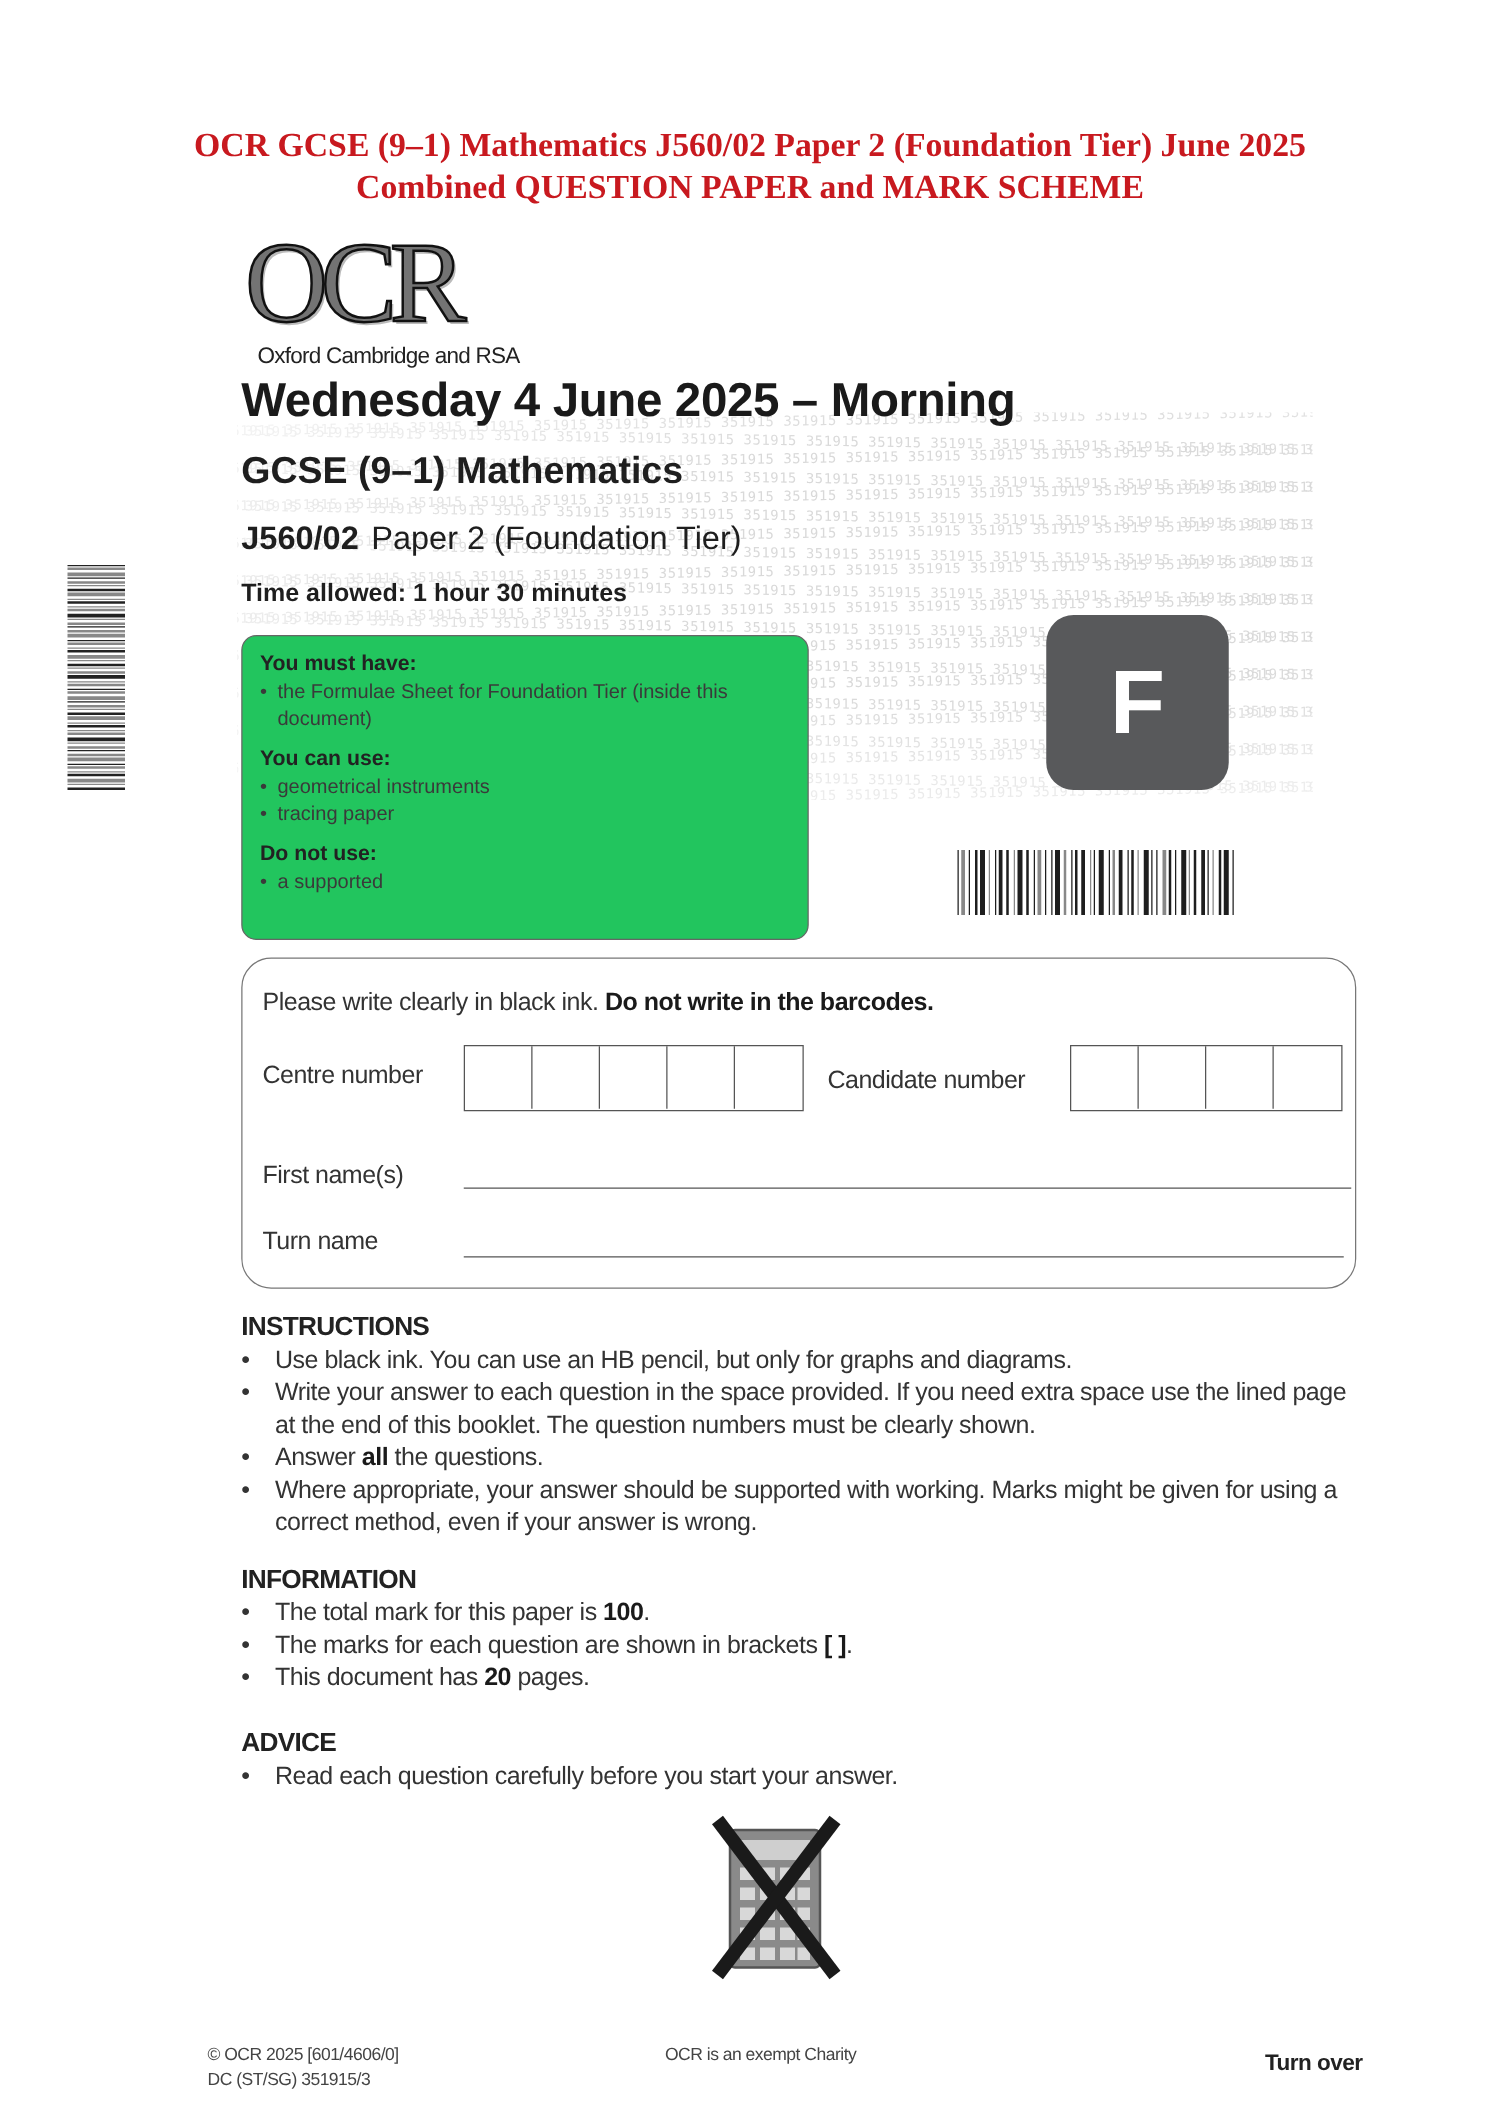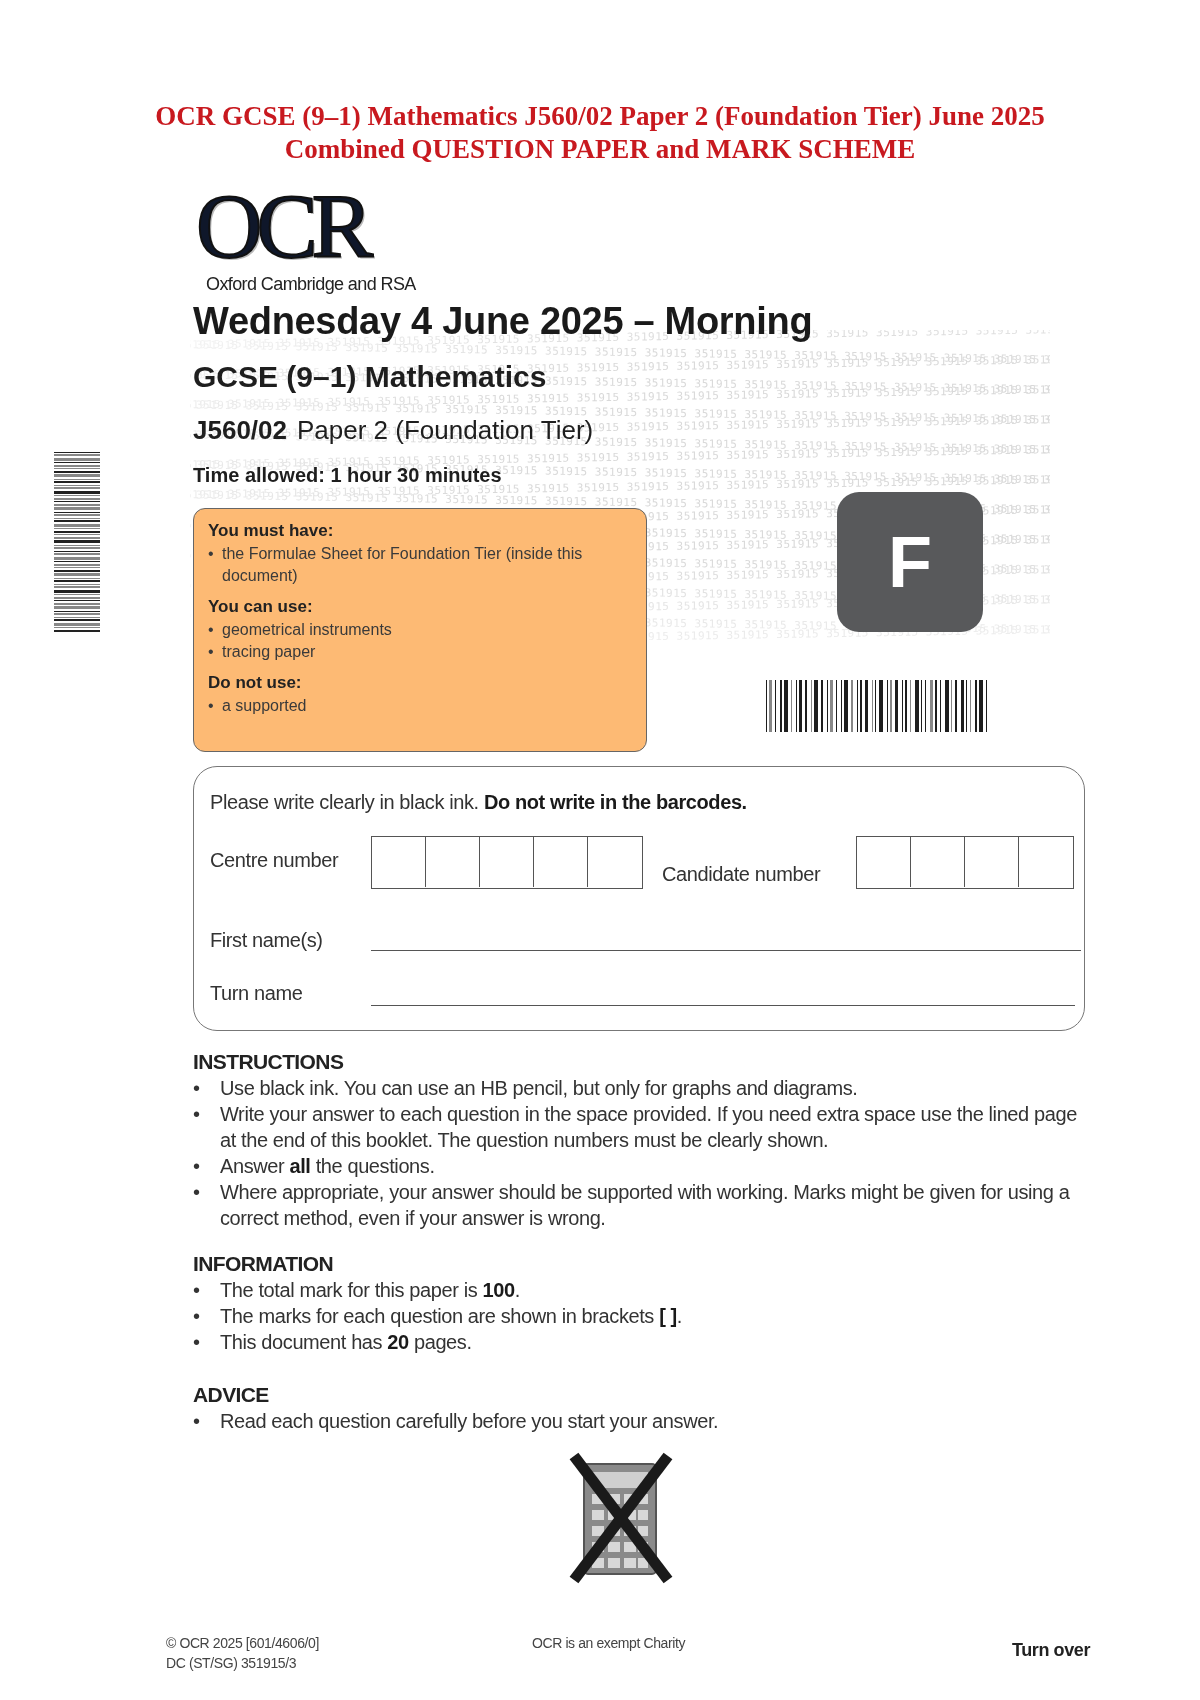--- a/index.html
+++ b/index.html
@@ -11,31 +11,31 @@
 
   .watermark { position: absolute; left: 190px; top: 330px; width: 860px; height: 310px; overflow: hidden; pointer-events: none; }
   .watermark .wm-row { white-space: nowrap; font-family: "DejaVu Sans Mono", monospace; font-size: 11px; line-height: 15px;
     color: #d9d9d9; letter-spacing: 0.5px; }
   .watermark .wm-row:nth-child(odd) { transform: translateX(-12px) skewY(-1deg); }
   .watermark .wm-row:nth-child(even) { transform: translateX(6px) skewY(1deg); }
   .wm-fade { position: absolute; left: 190px; top: 330px; width: 860px; height: 310px; pointer-events: none;
     background: radial-gradient(ellipse at 70% 40%, rgba(255,255,255,0) 40%, rgba(255,255,255,0.9) 95%); }
 
   .logo { position: absolute; left: 196px; top: 188px; }
-  .logo-mark { font-family: "Liberation Serif", serif; font-size: 92px; line-height: 76px; letter-spacing: -6px; color: #0f172a;
+  .logo-mark { font-family: "Liberation Serif", serif; font-size: 92px; line-height: 76px; letter-spacing: -6px; color: #737373;
     -webkit-text-stroke: 2px #111; text-shadow: 2px 2px 0 #bbb; }
   .logo-sub { font-family: "Liberation Sans", sans-serif; font-size: 18px; letter-spacing: -0.6px; color: #222; margin-top: 10px; margin-left: 10px; }
 
   .date { position: absolute; left: 193px; top: 300px; font-size: 38px; font-weight: bold; color: #1a1a1a; letter-spacing: -0.3px; }
   .subject { position: absolute; left: 193px; top: 360px; font-size: 30px; font-weight: bold; color: #1e1e1e; }
   .paper { position: absolute; left: 193px; top: 415px; font-size: 26px; color: #1e1e1e; }
   .paper .code { font-weight: bold; margin-right: 10px; }
   .time { position: absolute; left: 193px; top: 464px; font-size: 20px; font-weight: bold; color: #1e1e1e; }
 
-  .equip { position: absolute; left: 193px; top: 508px; width: 454px; height: 244px; border: 1.5px solid #666; border-radius: 12px; background: #fdba74;
+  .equip { position: absolute; left: 193px; top: 508px; width: 454px; height: 244px; border: 1.5px solid #666; border-radius: 12px; background: #22c55e;
     padding: 12px 14px; font-size: 16px; }
   .equip h4 { font-size: 17px; font-weight: bold; color: #222; margin-top: 10px; margin-bottom: 2px; }
   .equip h4:first-child { margin-top: 0; }
   .equip li { list-style: none; color: #3a3a3a; line-height: 22px; padding-left: 14px; position: relative; }
   .equip li::before { content: "•"; position: absolute; left: 0; }
 
   .tier-badge { position: absolute; left: 837px; top: 492px; width: 146px; height: 140px; background: #58595b; border-radius: 22px;
     color: #fff; font-size: 72px; font-weight: bold; display: flex; align-items: center; justify-content: center; }
 
   .barcode-h { position: absolute; left: 766px; top: 680px; width: 292px; height: 58px; display: flex; align-items: flex-start; gap: 0; }
@@ -239,21 +239,21 @@
     <span>Please write clearly in black ink. </span><b>Do not write in the barcodes.</b>
   </div>
   <div class="lbl" style="left:16px; top:82px;">Centre number</div>
   <div class="boxes" style="left:177px; top:69px;">
     <span></span>
       <span></span>
       <span></span>
       <span></span>
       <span></span>
   </div>
-  <div class="lbl" style="left:468px; top:96px;">Candidate number</div>
+  <div class="lbl" style="left:468px; top:86px;">Candidate number</div>
   <div class="boxes" style="left:662px; top:69px;">
     <span></span>
       <span></span>
       <span></span>
       <span></span>
   </div>
   <div class="lbl" style="left:16px; top:162px;text-align:center;">First name(s)</div>
   <div class="line" style="left:177px; top:183px; width:710px;"></div>
   <div class="lbl" style="left:16px; top:215px;">Turn name</div>
   <div class="line" style="left:177px; top:238px; width:704px;"></div>

